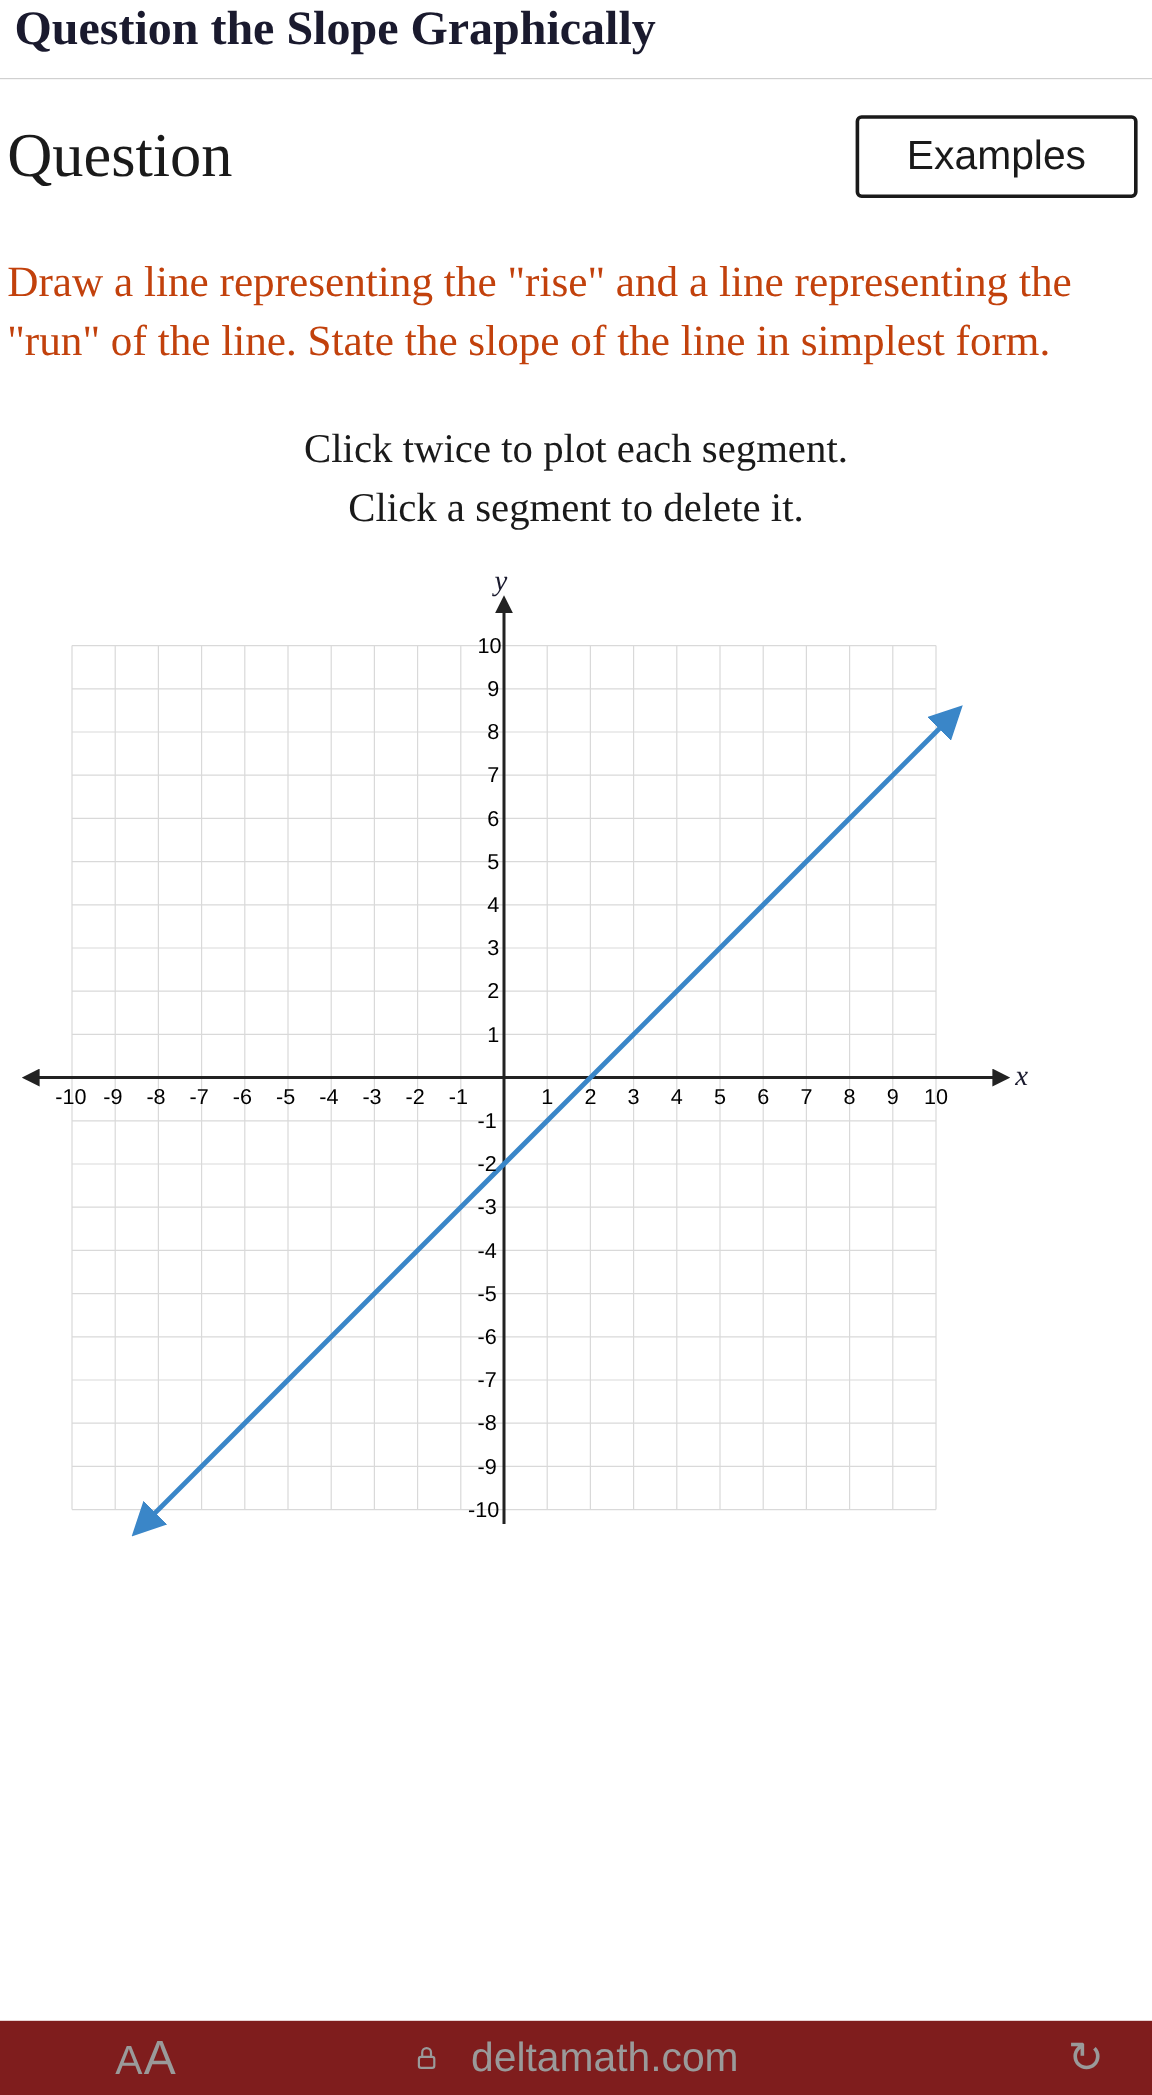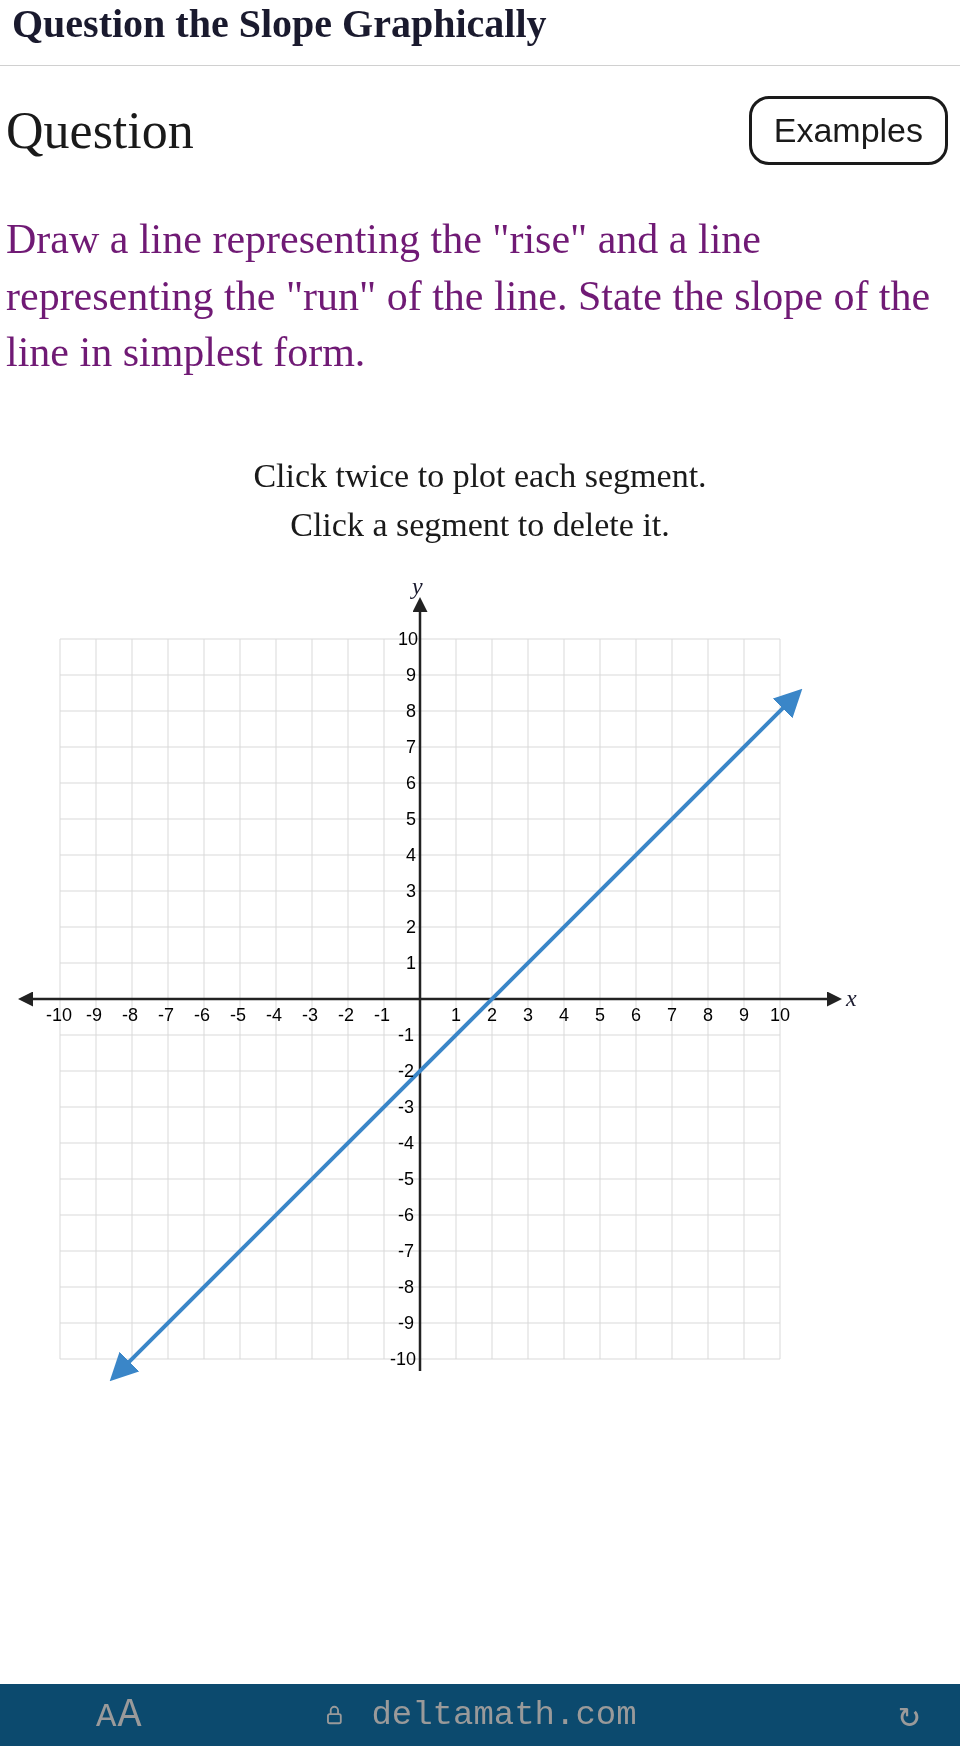--- a/index.html
+++ b/index.html
@@ -1,28 +1,28 @@
 <!DOCTYPE html>
 <html><head>
 <meta charset="utf-8">
 <style>
 *{box-sizing:border-box;margin:0;padding:0}
 body{font-family:Georgia,'Times New Roman',serif;width:960px;height:1746px;background:#fff;color:#1a1a2e;position:relative;overflow:hidden}
 .header{padding:0 12px 18px 12px;border-bottom:1px solid #d0d0d0}
 .title{font-size:40px;font-weight:700;color:#1a1a2e;font-family:Georgia,serif}
 .qrow{display:flex;justify-content:space-between;align-items:center;padding:30px 12px 0 6px}
 .qlabel{font-size:52px;color:#1a1a1a}
-.examples-btn{font-family:Arial,Helvetica,sans-serif;font-size:34px;color:#1a1a1a;background:#fff;border:3px solid #1a1a1a;border-radius:20px;padding:12px 22px;cursor:pointer}
-.prompt{font-size:42px;line-height:1.35;color:#701a75;padding:46px 8px 0 6px}
-.hint{font-size:34px;color:#1a1a1a;text-align:center;margin-top:70px;line-height:1.45}
+.examples-btn{font-family:Arial,Helvetica,sans-serif;font-size:34px;color:#1a1a1a;background:#fff;border:3px solid #1a1a1a;border-radius:5px;padding:12px 40px;cursor:pointer}
+.prompt{font-size:36px;line-height:1.35;color:#c2410c;padding:46px 8px 0 6px}
+.hint{font-size:34px;color:#1a1a1a;text-align:center;margin-top:42px;line-height:1.45}
 .chartwrap{position:relative;width:960px;height:810px;margin-top:34px}
 .chartwrap svg{position:absolute;left:0;top:0}
 .chartwrap .axislab{position:absolute;font-style:italic;font-size:24px;font-family:Georgia,serif}
 .chartwrap .ticklab{position:absolute;font-size:18px;font-family:Arial,Helvetica,sans-serif;color:#000000}
-.bottom{position:absolute;left:0;bottom:0;width:100%;height:62px;background:#0c4a6e;color:#9a9a9a;font-family:Liberation Mono, monospace;font-size:34px;display:flex;align-items:center}
+.bottom{position:absolute;left:0;bottom:0;width:100%;height:62px;background:#7f1d1d;color:#9a9a9a;font-family:Liberation Sans, sans-serif;font-size:34px;display:flex;align-items:center}
 .bottom .aa{margin-left:96px;letter-spacing:1px}
 .bottom .aa span:last-child{font-size:40px}
 .bottom .url{position:absolute;left:50%;transform:translateX(-50%);display:flex;align-items:center;gap:26px}
 .bottom .url svg{width:22px;height:22px}
 .bottom .reload{position:absolute;right:40px;font-size:36px}
 </style>
 </head>
 <body>
 
 <div class="header">

